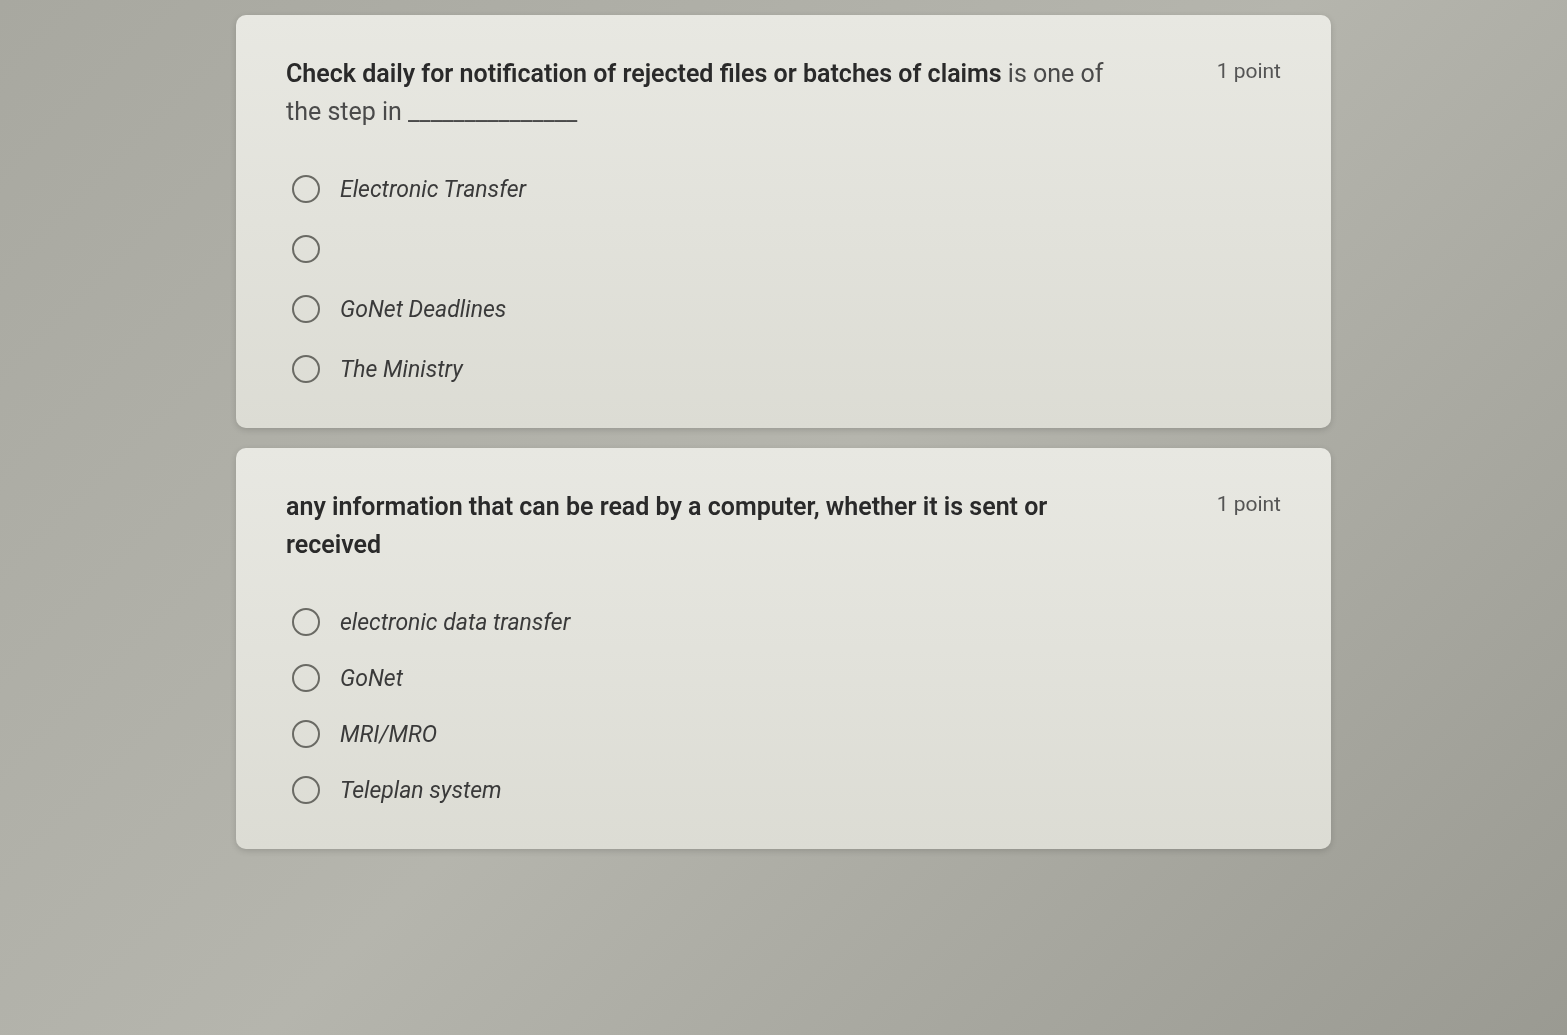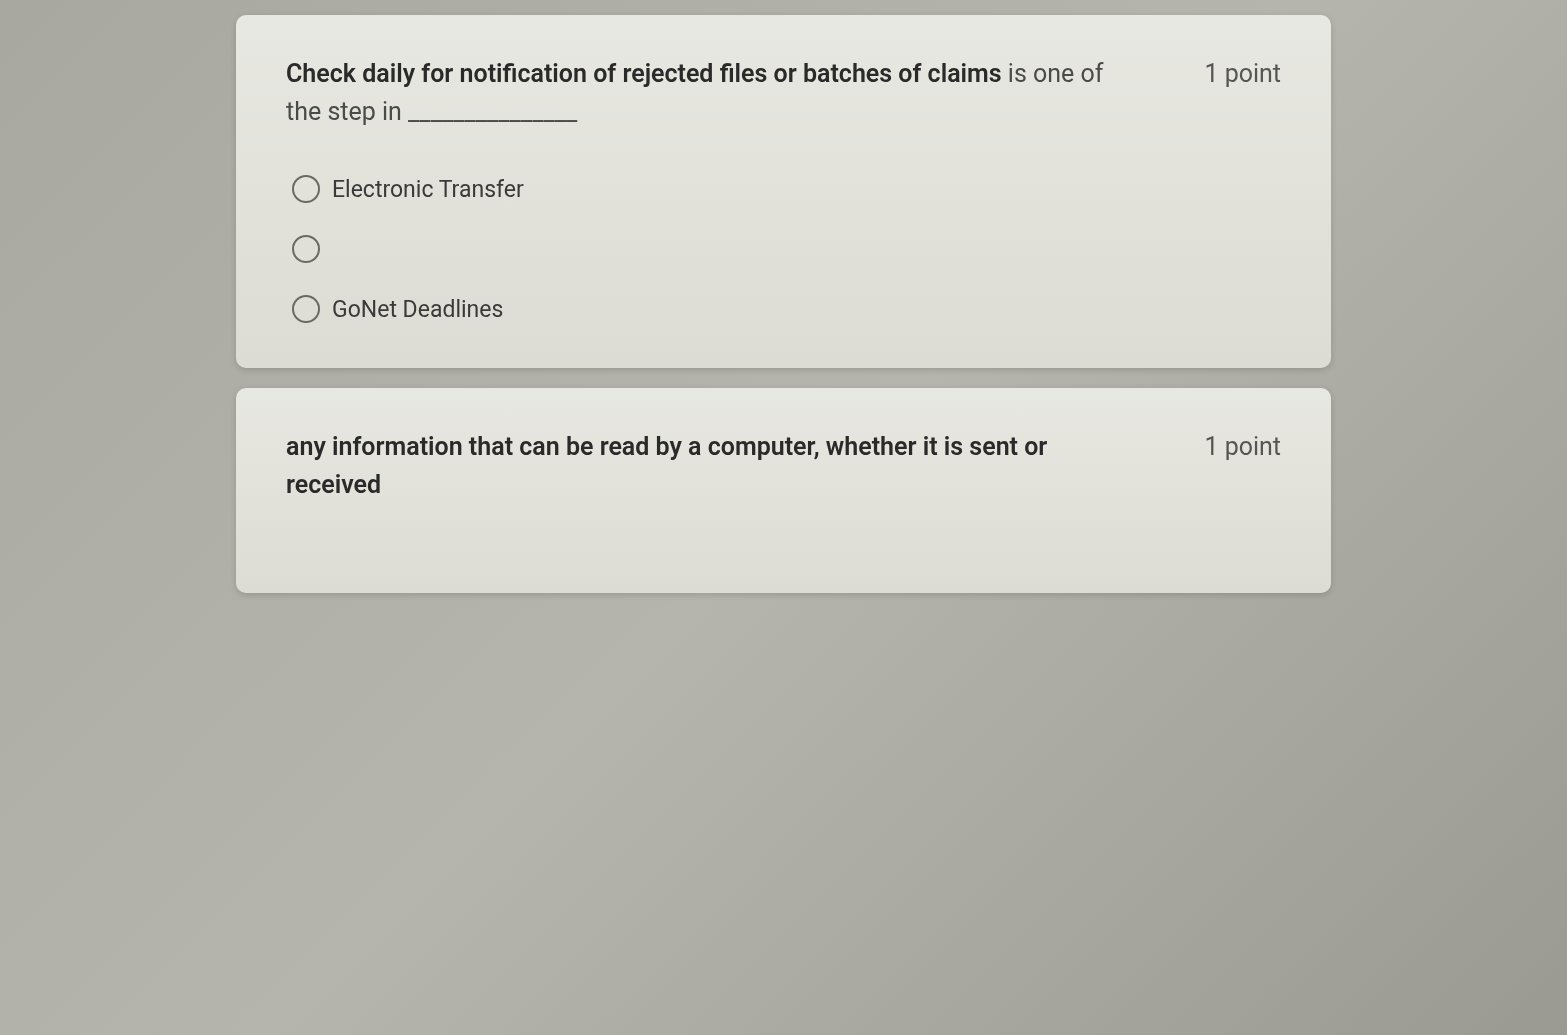--- a/index.html
+++ b/index.html
@@ -42,36 +42,37 @@
       display: inline;
     }
     .question-normal {
       font-size: 25px;
       font-weight: 400;
       color: #4a4a4a;
       line-height: 1.5;
       display: inline;
     }
     .points {
-      font-size: 25px;
+      font-size: 21px;
       color: #555;
       white-space: nowrap;
       padding-top: 4px;
     }
     .options {
       display: flex;
       flex-direction: column;
       gap: 32px;
       padding-left: 6px;
     }
     .option {
       display: flex;
       align-items: center;
-      gap: 12px;
+      gap: 20px;
       cursor: pointer;
+      font-style: italic;
     }
     .radio {
       width: 28px;
       height: 28px;
       border: 2.5px solid #6a6a64;
       border-radius: 50%;
       flex-shrink: 0;
       background: transparent;
     }
     .option-label {
@@ -98,23 +99,45 @@
       <div class="radio"></div>
       <div class="option-label">Electronic Transfer</div>
     </div>
     <div class="option">
       <div class="radio"></div>
     </div>
     <div class="option">
       <div class="radio"></div>
       <div class="option-label">GoNet Deadlines</div>
     </div>
+    <div class="option">
+      <div class="radio"></div>
+      <div class="option-label">The Ministry</div>
+    </div>
   </div>
 </div>
 
 <div class="card card2">
   <div class="question-header">
     <div class="question-text">
       <span class="question-bold">any information that can be read by a computer, whether it is sent or received</span><span class="question-normal"></span>
     </div>
     <div class="points">1 point</div>
   </div>
+  <div class="options">
+    <div class="option">
+      <div class="radio"></div>
+      <div class="option-label">electronic data transfer</div>
+    </div>
+    <div class="option">
+      <div class="radio"></div>
+      <div class="option-label">GoNet</div>
+    </div>
+    <div class="option">
+      <div class="radio"></div>
+      <div class="option-label">MRI/MRO</div>
+    </div>
+    <div class="option">
+      <div class="radio"></div>
+      <div class="option-label">Teleplan system</div>
+    </div>
+  </div>
 </div>
 
 </body></html>

